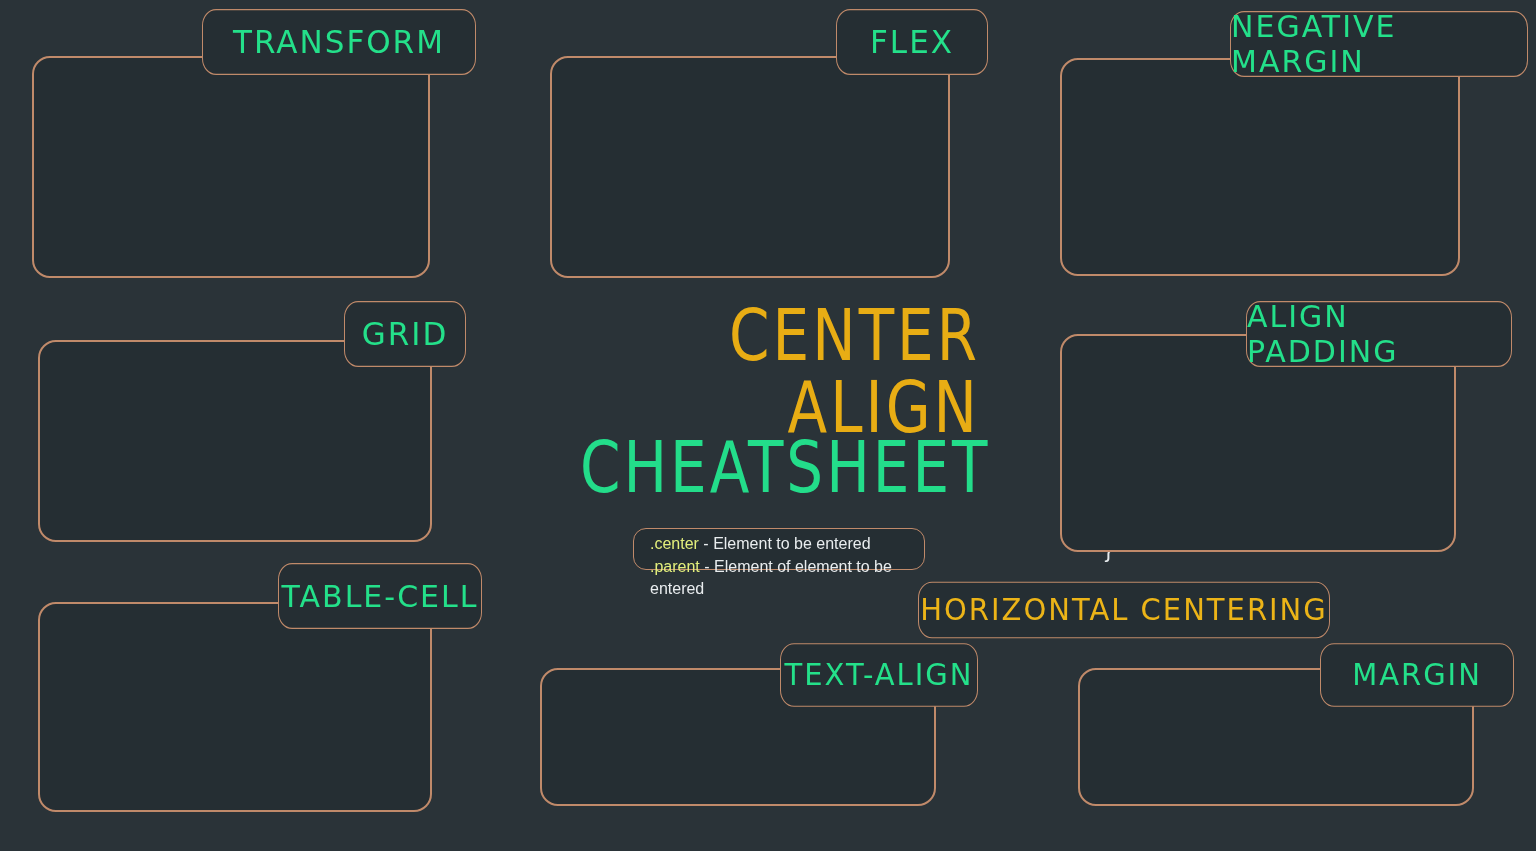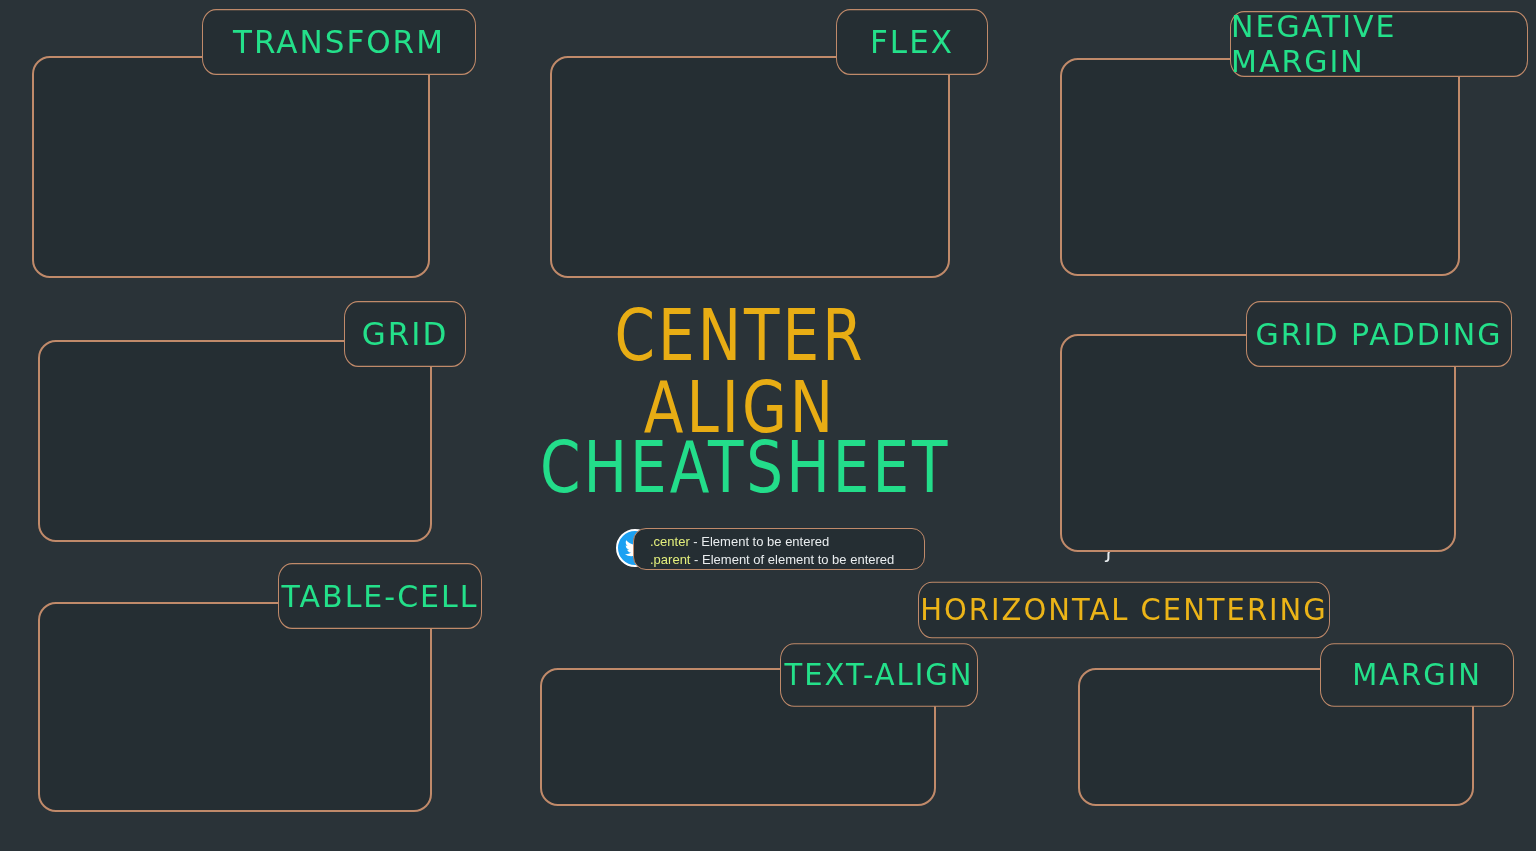--- a/index.html
+++ b/index.html
@@ -57,23 +57,23 @@
     z-index: 4;
     transform: scaleY(1.18);
   }
   .badge span { transform: scaleY(0.86); display: block; }
 
   .badge.gold { color: #ecb418; }
 
   
   #center-block {
     position: absolute;
-    left: 540px; top: 300px;
+    left: 580px; top: 300px;
     width: 400px;
-    text-align: center;
+    text-align: right;
     z-index: 3;
   }
   .title-line {
     font-family: "DejaVu Sans", sans-serif;
     font-size: 58px;
     letter-spacing: 3px;
     line-height: 1.02;
     transform: scaleY(1.22);
     transform-origin: top center;
     margin-bottom: 14px;
@@ -104,21 +104,21 @@
   }
 
   #legend {
     position: absolute;
     left: 633px; top: 528px;
     width: 292px; height: 42px;
     background: #252e33;
     border: 1.6px solid #c08a6a;
     border-radius: 13px;
     padding: 4px 0 0 16px;
-    font-size: 13px;
+    font-size: 16px;
     line-height: 1.42;
     color: #e9edef;
     z-index: 3;
   }
   #legend .lg { color: #e3ef7c; }
 </style>
 </head>
 <body>
 
 <div id="canvas">
@@ -143,21 +143,21 @@
 
   <div class="card" style="left:38px; top:340px; width:394px; height:202px;"></div>
   <div class="code" style="left:56px; top:362px;"><span class="ln"><span class="sel"> .parent</span><span class="punc"> {</span></span><span class="ln"><span class="punc">   </span><span class="prop">display</span><span class="punc">: </span><span class="kw">grid</span><span class="punc">;</span></span><span class="ln"><span class="punc"> }</span></span><span class="ln"><span class="sel"> .center</span><span class="punc"> {</span></span><span class="ln"><span class="punc">   </span><span class="prop">margin</span><span class="punc">: </span><span class="kw">auto</span><span class="punc">;</span></span><span class="ln"><span class="punc"> }</span></span></div>
   <div class="badge" style="left:344px; top:306px; width:122px; height:56px; font-size:31px;">
     <span>GRID</span>
   </div>
 
   <div class="card" style="left:1060px; top:334px; width:396px; height:218px;"></div>
   <div class="code" style="left:1098px; top:346px;"><span class="ln"><span class="sel"> .parent</span><span class="punc"> {</span></span><span class="ln"><span class="punc">    </span><span class="prop">height</span><span class="punc">: </span><span class="num">600px</span><span class="punc">;</span></span><span class="ln"><span class="punc">    </span><span class="prop">padding</span><span class="punc">: </span><span class="num">200px 0</span><span class="punc">;</span></span><span class="ln"><span class="punc"> }</span></span><span class="ln"><span class="sel"> .center</span><span class="punc"> {</span></span><span class="ln"><span class="punc">  </span><span class="prop">margin</span><span class="punc">: </span><span class="num">0 </span><span class="kw">auto</span><span class="punc">;</span></span><span class="ln"><span class="punc">  </span><span class="prop">height</span><span class="punc">: </span><span class="num">100%</span><span class="punc">;</span></span><span class="ln"><span class="punc"> }</span></span></div>
   <div class="badge" style="left:1246px; top:306px; width:266px; height:56px; font-size:30px;">
-    <span>GRID PADDING</span>
+    <span>ALIGN PADDING</span>
   </div>
 
   <div class="card" style="left:38px; top:602px; width:394px; height:210px;"></div>
   <div class="code" style="left:58px; top:616px;"><span class="ln"><span class="sel">.parent</span><span class="punc"> {</span></span><span class="ln"><span class="punc">  </span><span class="prop">display</span><span class="punc">: </span><span class="kw">table-cell</span><span class="punc">;</span></span><span class="ln"><span class="punc">  </span><span class="prop">vertical-align</span><span class="punc">: </span><span class="kw">middle</span><span class="punc">;</span></span><span class="ln"><span class="punc">}</span></span><span class="ln"><span class="sel">.center</span><span class="punc">{</span></span><span class="ln"><span class="punc">    </span><span class="prop">margin</span><span class="punc">: </span><span class="kw">auto</span><span class="punc">;</span></span><span class="ln"><span class="punc"> }</span></span></div>
   <div class="badge" style="left:278px; top:568px; width:204px; height:56px; font-size:30px;">
     <span>TABLE-CELL</span>
   </div>
 
   <div class="badge gold" style="left:918px; top:586px; width:412px; height:48px; font-size:29px;">
     <span>HORIZONTAL CENTERING</span>

